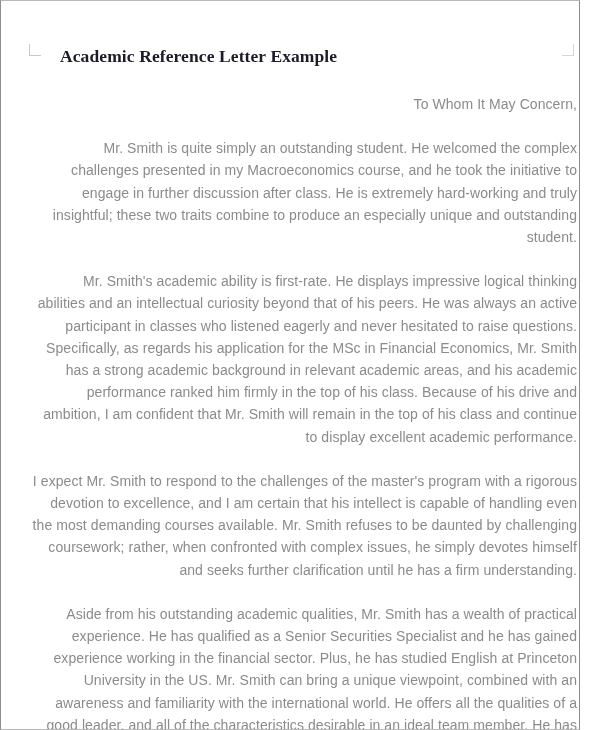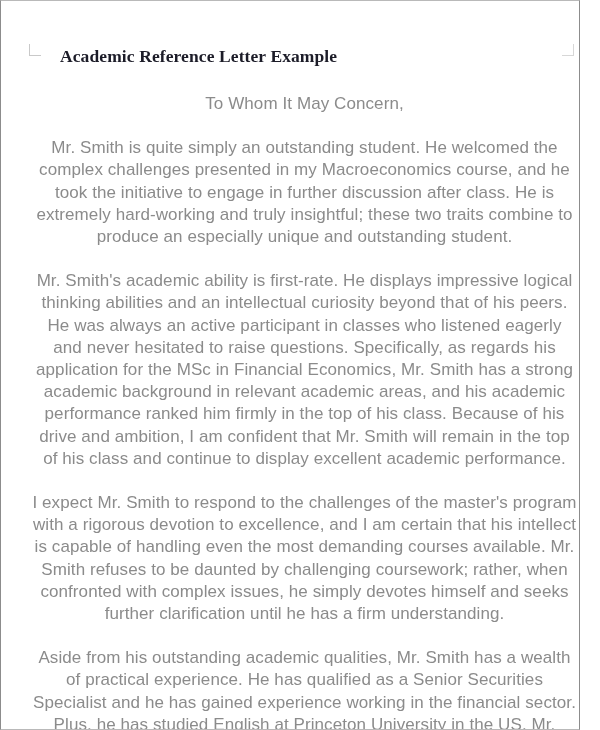--- a/index.html
+++ b/index.html
@@ -61,23 +61,23 @@
     position: absolute;
     left: 31px;
     top: 92px;
     width: 545px;
   }
 
   .salutation,
   .para {
     margin: 0;
     color: #8b8b8b;
-    font-size: 17px;
+    font-size: 14px;
     line-height: 22.2px;
-    text-align: center;
+    text-align: right;
     letter-spacing: 0.005em;
   }
 
   .salutation {
     margin-bottom: 22px;
   }
 
   .para {
     margin-bottom: 22px;
   }

